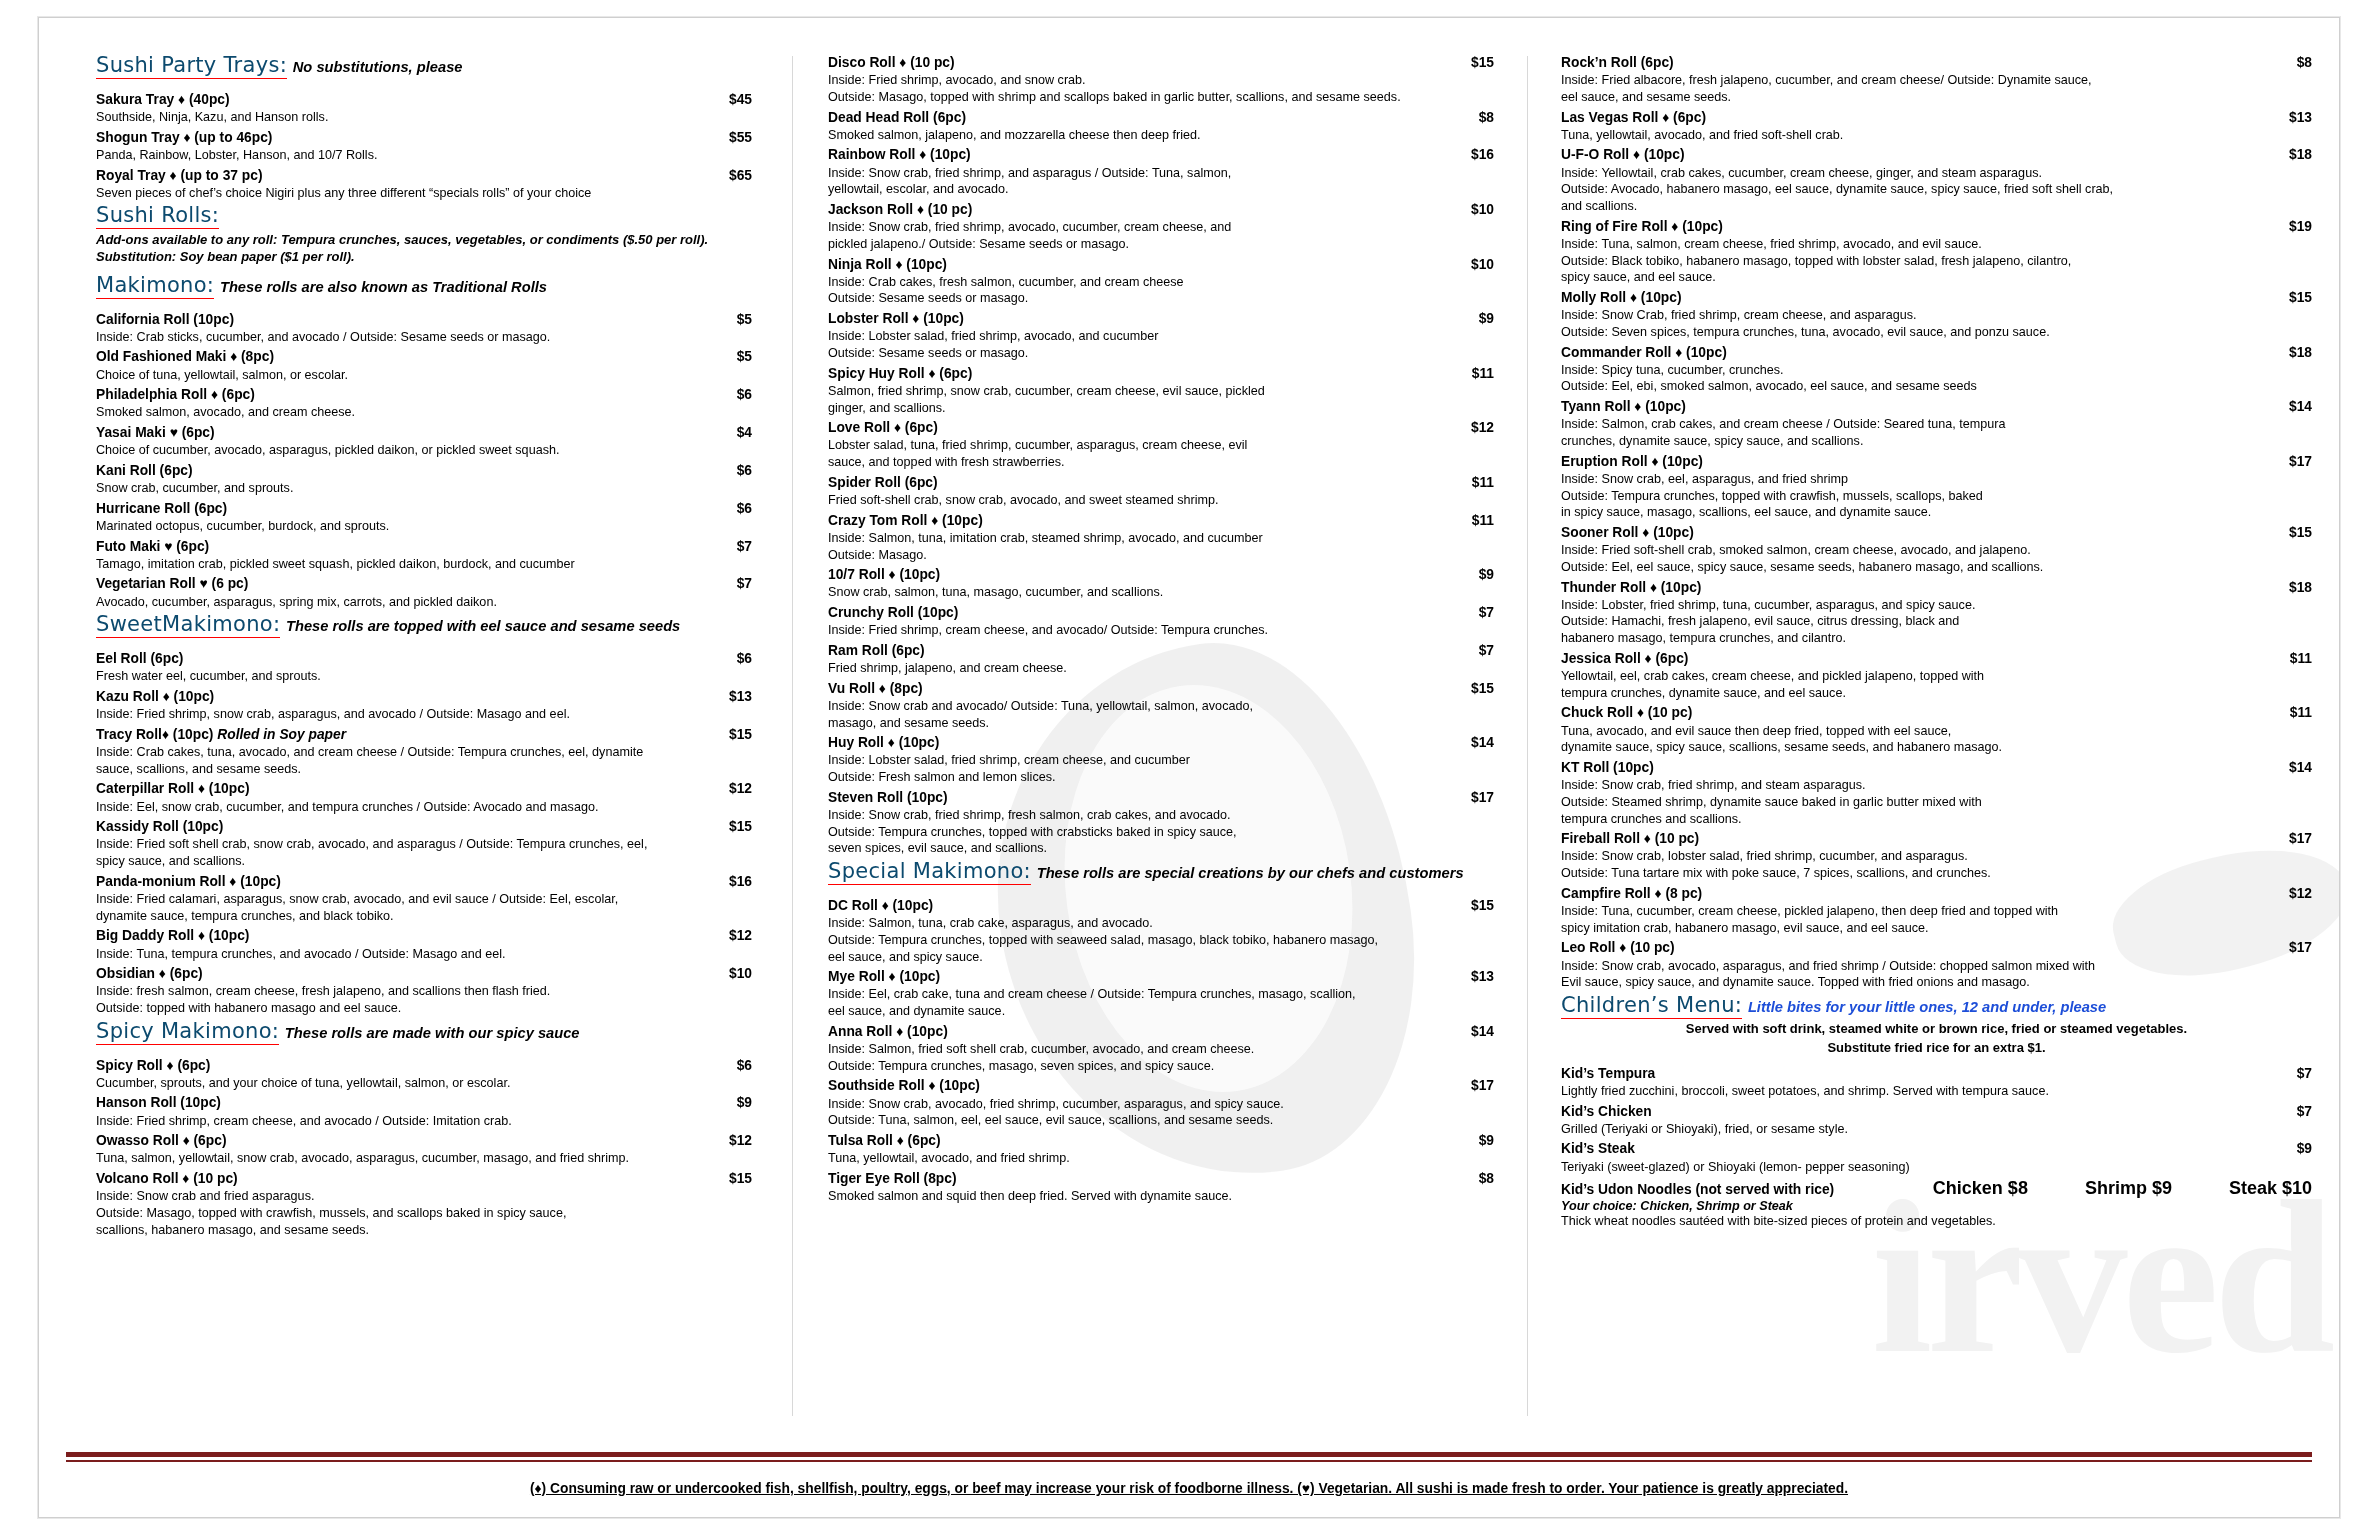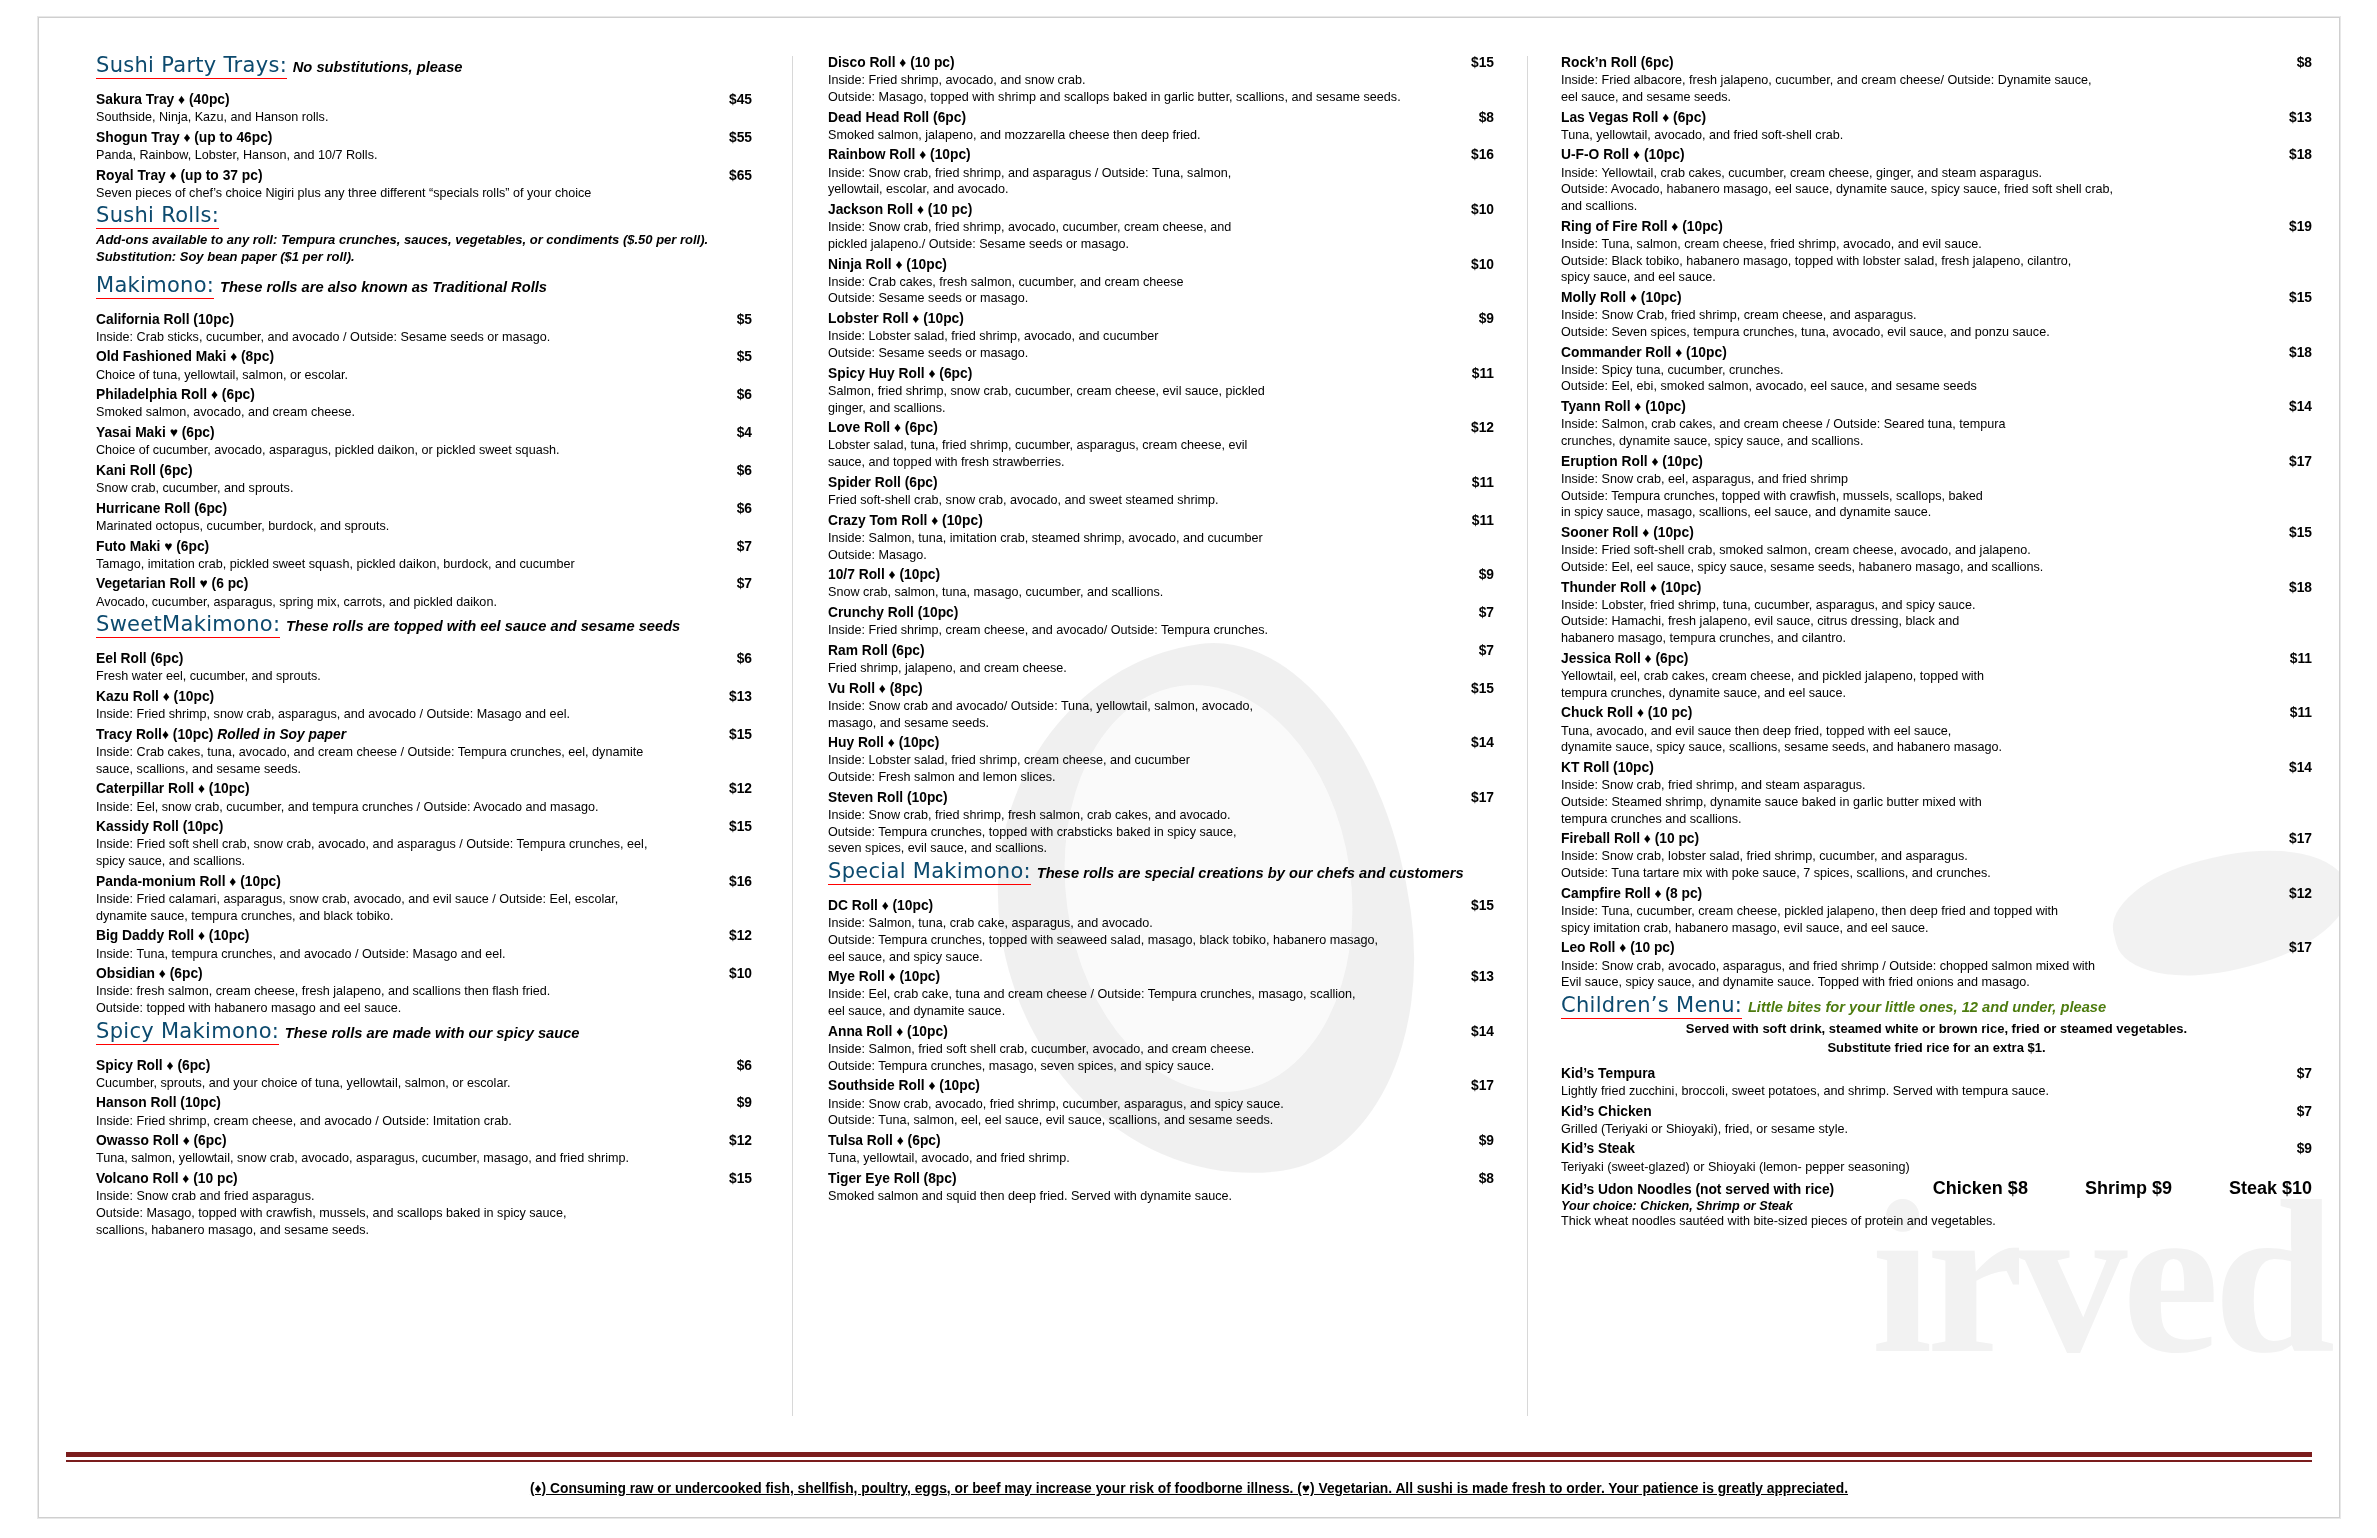--- a/index.html
+++ b/index.html
@@ -759,21 +759,21 @@
               <span class="item-price">$17</span>
             </div>
             <div class="item-desc">
               <div>Inside: Snow crab, avocado, asparagus, and fried shrimp / Outside: chopped salmon mixed with</div>
               <div>Evil sauce, spicy sauce, and dynamite sauce. Topped with fried onions and masago.</div>
             </div>
           </div>
       </div>
 
       <div class="sec-head">
-        <span class="sec-title">Children’s Menu:</span><span class="sec-sub" style="color:#4d7c0f">Little bites for your little ones, 12 and under, please</span>
+        <span class="sec-title">Children’s Menu:</span><span class="sec-sub" style="color:#1d4ed8">Little bites for your little ones, 12 and under, please</span>
       </div>
       <div class="kid-center">
         <div>Served with soft drink, steamed white or brown rice, fried or steamed vegetables.</div>
         <div>Substitute fried rice for an extra $1.</div>
       </div>
       <div>
         <div class="item">
             <div class="item-head">
               <span class="item-name">Kid’s Tempura</span>
               <span class="item-price">$7</span>

